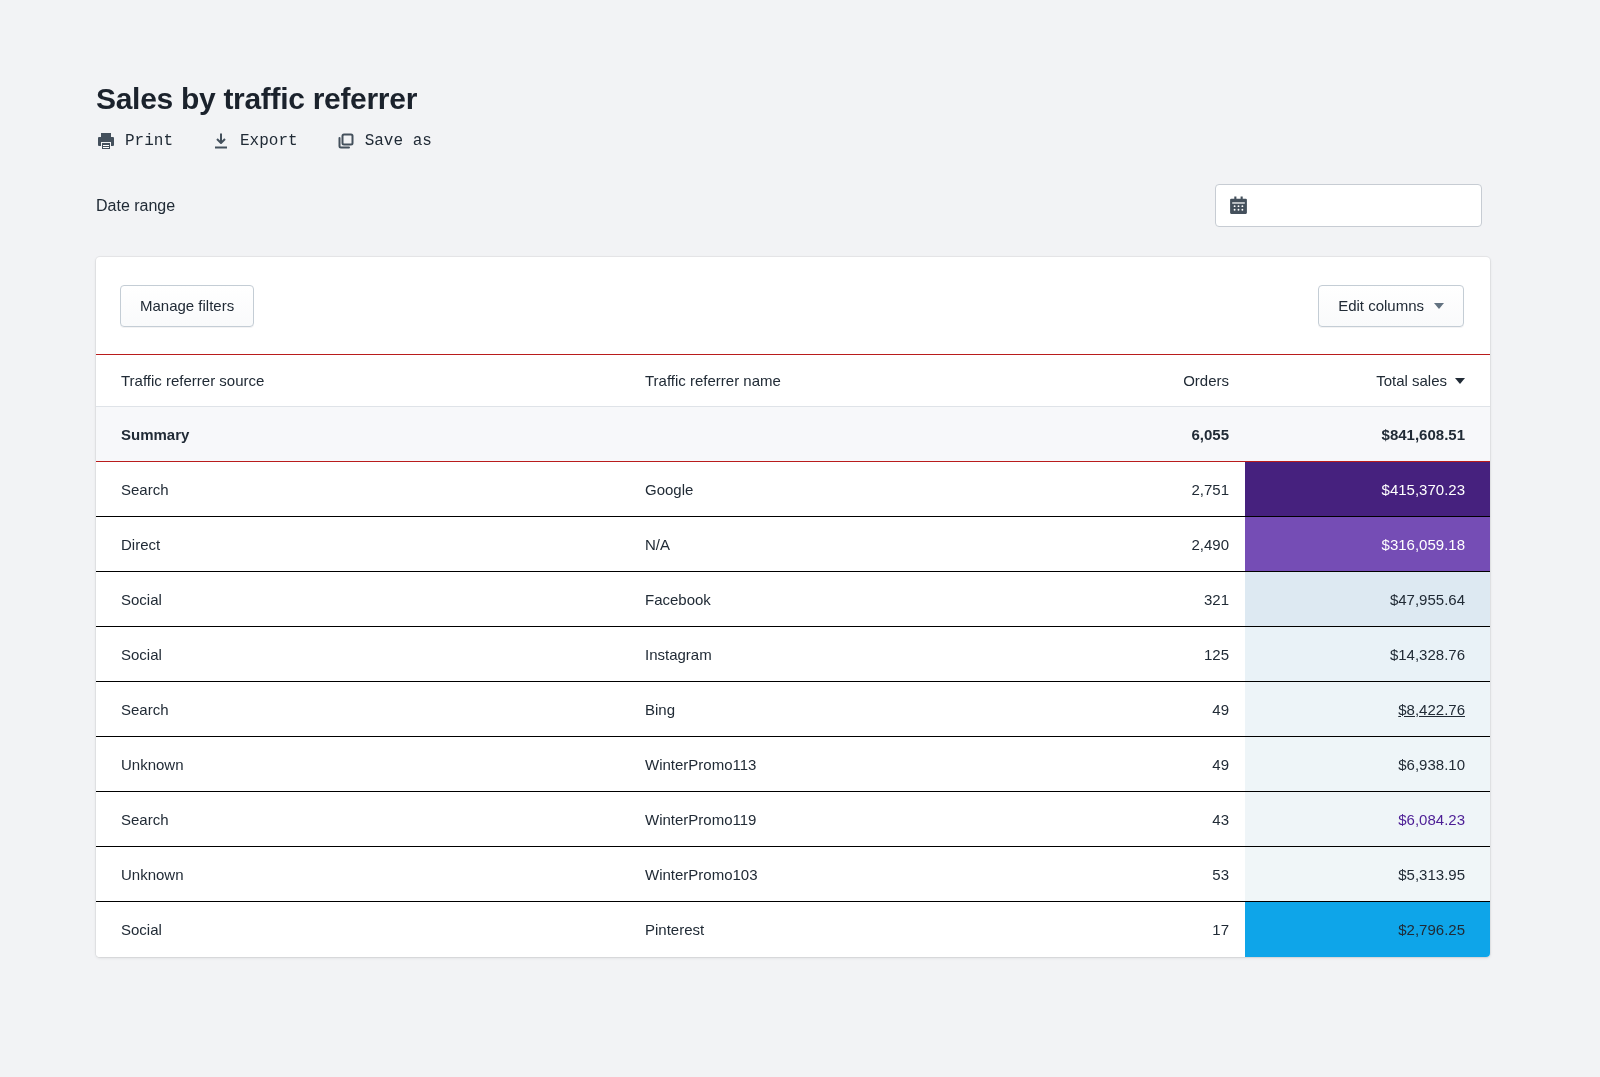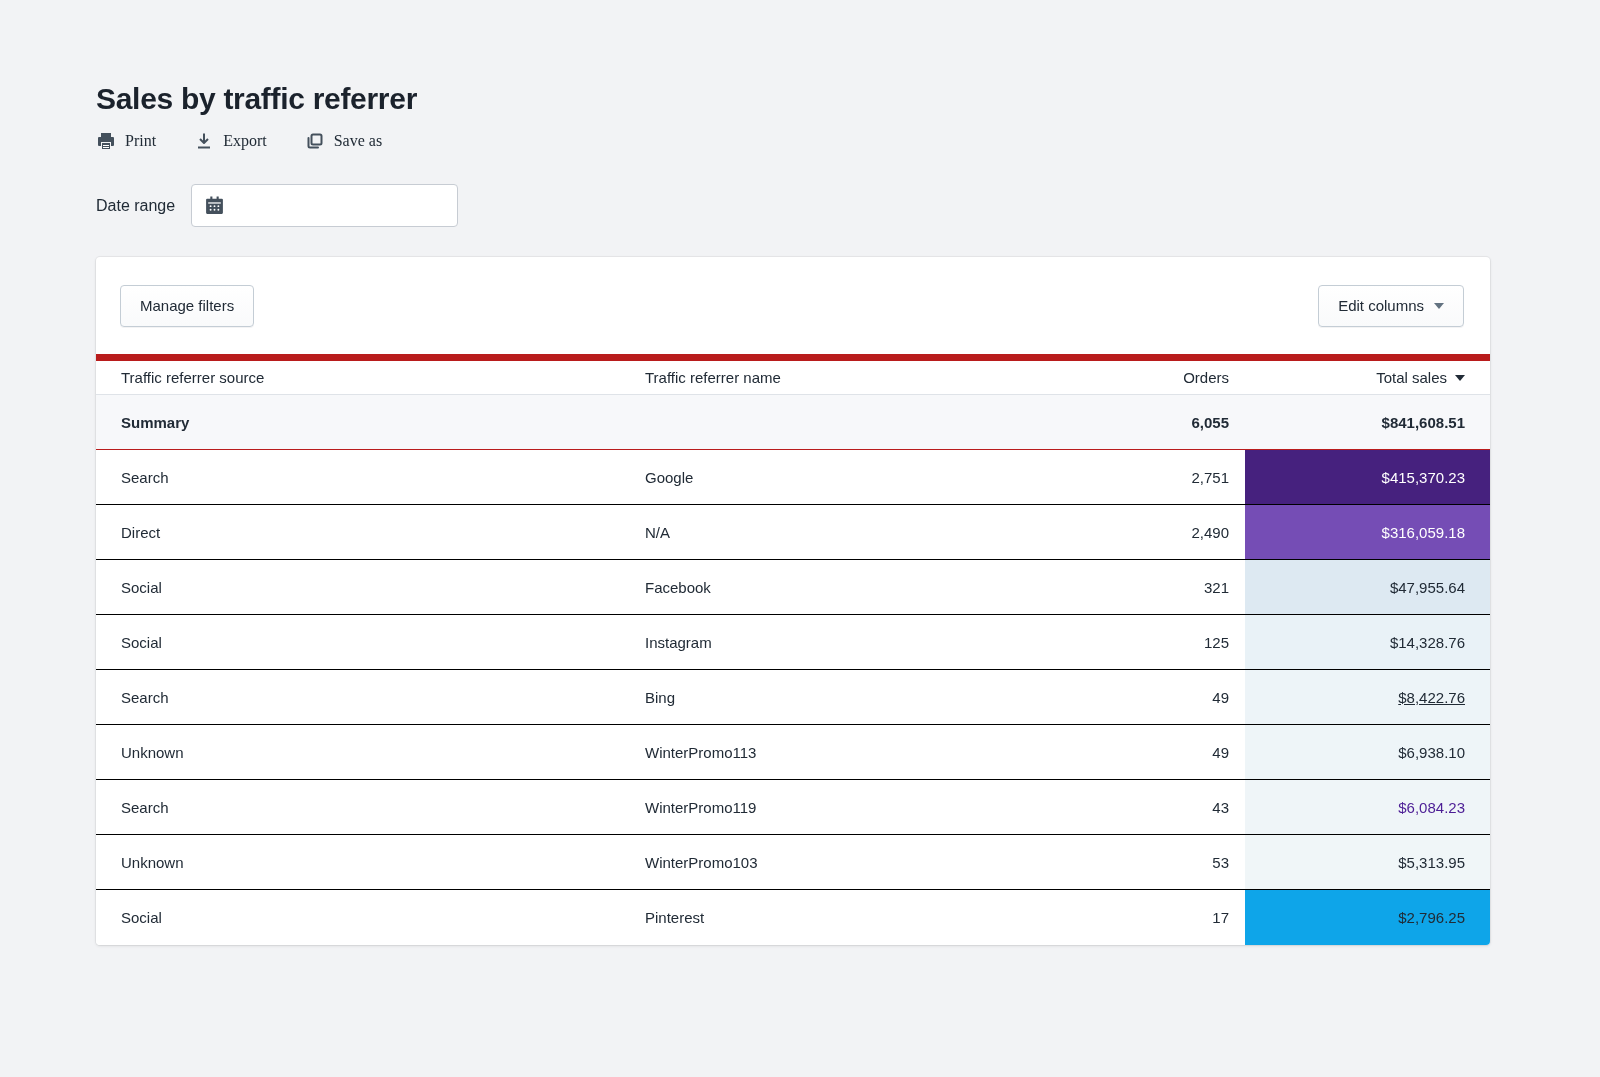--- a/index.html
+++ b/index.html
@@ -25,32 +25,33 @@
     align-items: center;
     gap: 38px;
     margin-top: 15px;
   }
   .action {
     display: inline-flex;
     align-items: center;
     gap: 9px;
     background: none;
     border: none;
-    font-family: Liberation Serif, serif;
+    font-family: Liberation Mono, monospace;
     font-size: 16px;
     color: #212b36;
     cursor: pointer;
     padding: 0;
   }
   .action svg { display: block; }
 
   .date-row {
     display: flex;
     align-items: center;
     margin-top: 33px;
+    justify-content: space-between;
   }
   .date-label { font-size: 16px; color: #212b36; }
   .date-input {
     margin-left: 16px;
     width: 267px;
     height: 43px;
     background: #fff;
     border: 1px solid #c7ccd3;
     border-radius: 4px;
     display: flex;
@@ -104,22 +105,22 @@
     display: grid;
     grid-template-columns: 549px 431px 169px 245px;
     align-items: center;
   }
   .col-source { padding-left: 25px; }
   .num { text-align: right; }
   .col-orders { padding-right: 16px; }
   .col-sales { padding-right: 25px; height: 100%; display: flex; align-items: center; justify-content: flex-end; }
 
   .thead {
-    height: 41px;
-    border-top: 7px solid #b91c1c;
+    height: 53px;
+    border-top: 1px solid #b91c1c;
     border-bottom: 1px solid #dfe3e8;
     font-size: 15px;
     color: #212b36;
   }
   .th { cursor: pointer; }
   .sort-caret {
     display: inline-block;
     width: 0; height: 0;
     margin-left: 8px;
     border-left: 5px solid transparent;

